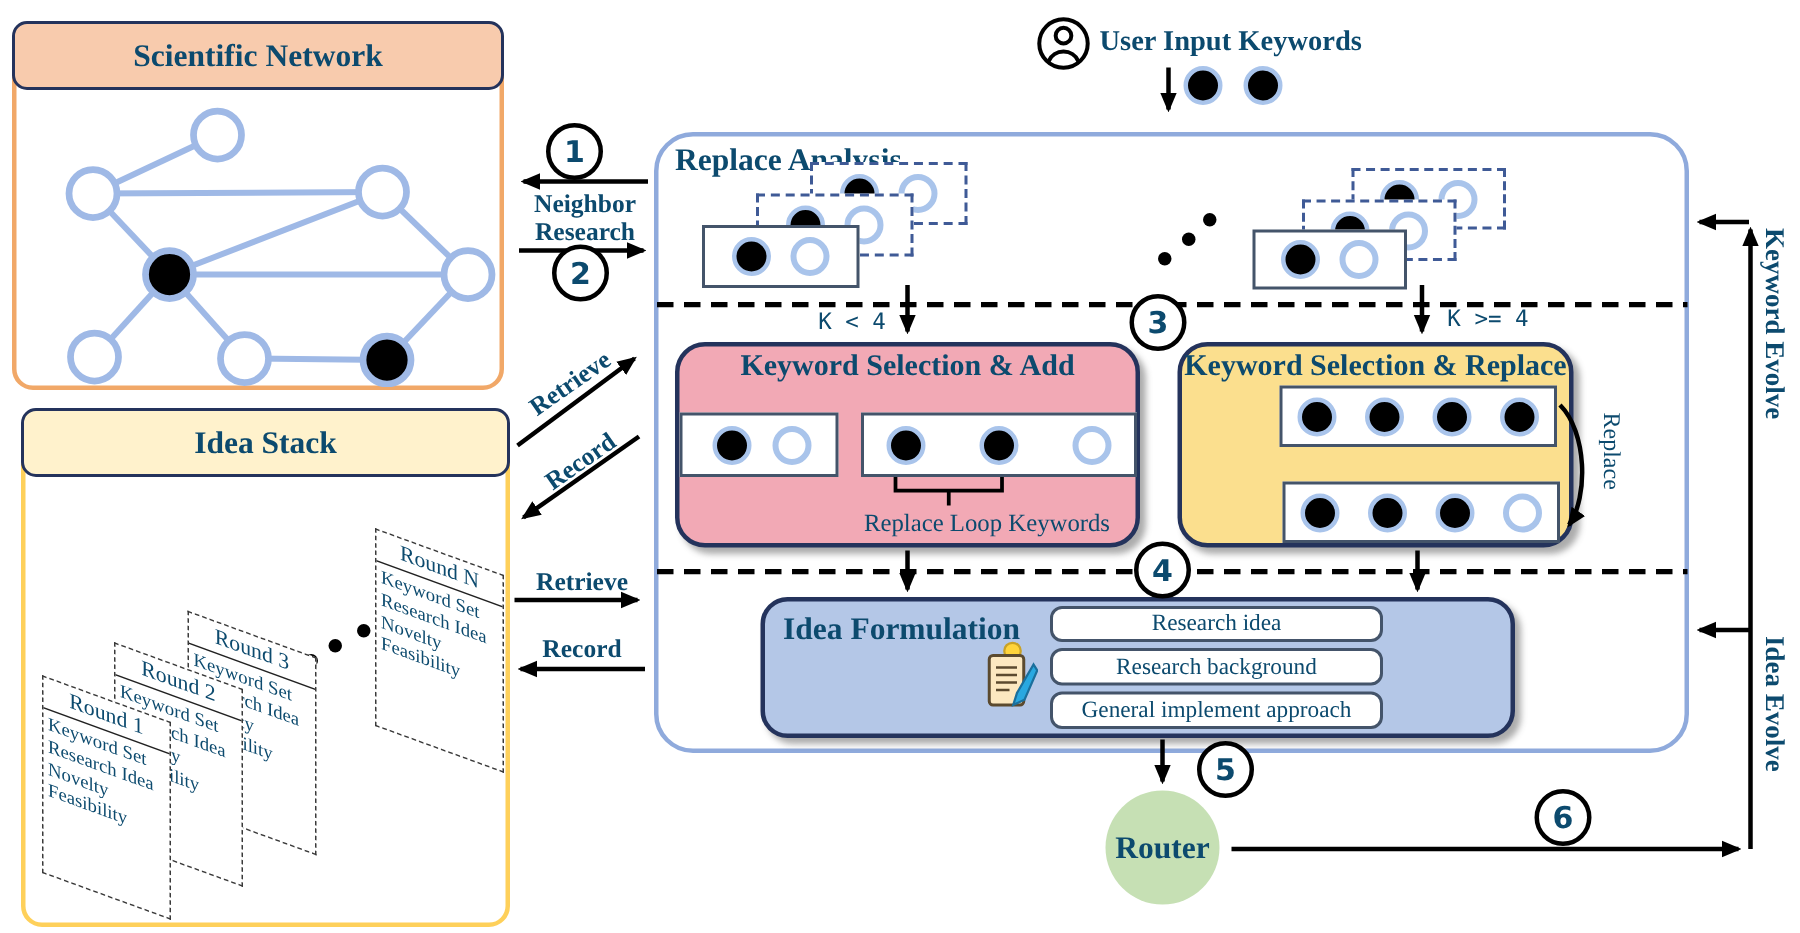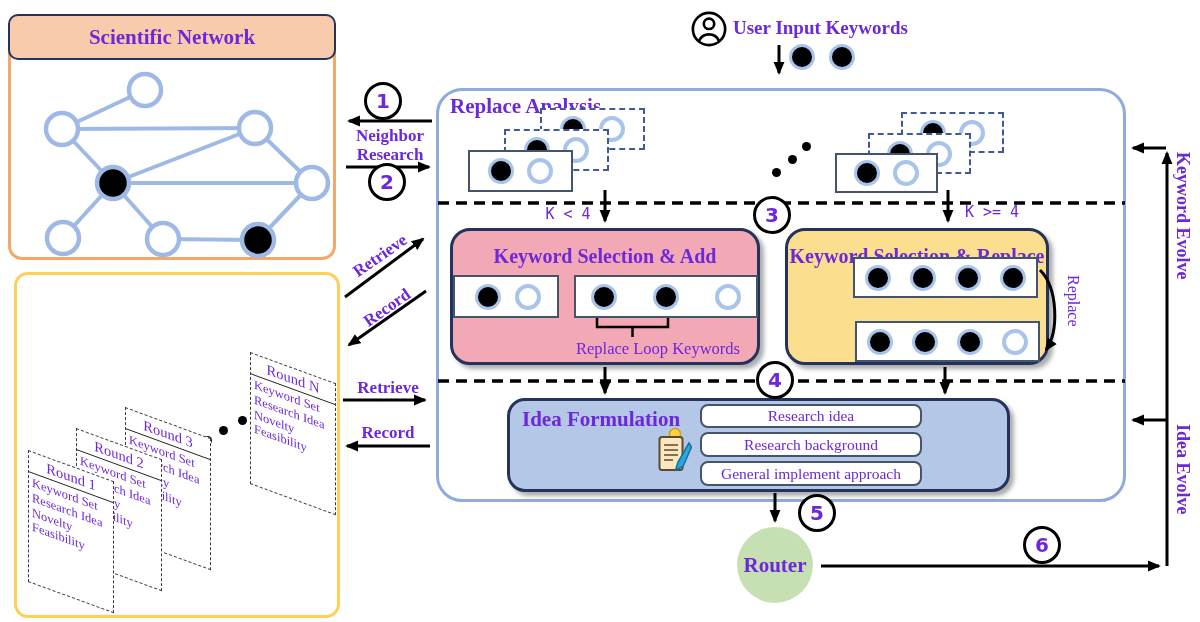--- a/index.html
+++ b/index.html
@@ -1,17 +1,17 @@
 <!DOCTYPE html>
 <html><head>
 <meta charset="utf-8">
 <style>
   html,body{margin:0;padding:0;background:#fff;}
   #canvas{position:relative;width:1200px;height:622px;background:#fff;overflow:hidden;
-          font-family:"Liberation Serif",serif;color:#6d28d9;}
+          font-family:"Liberation Serif",serif;color:#0c4a6e;}
   .abs{position:absolute;}
   
   .panel{position:absolute;background:#fff;box-sizing:border-box;}
   .sn-box{left:8px;top:14px;width:328px;height:246px;border:3px solid #f1a868;border-radius:14px;}
   .sn-header{left:8px;top:14px;width:328px;height:46px;background:#f8cbad;border:2.5px solid #24335c;
              border-radius:10px;display:flex;align-items:center;justify-content:center;
              font-weight:bold;font-size:21px;}
   .is-box{left:14px;top:272px;width:326px;height:346px;border:3px solid #fed05a;border-radius:14px;}
   .is-header{left:14px;top:272px;width:326px;height:46px;background:#fff2cc;border:2.5px solid #24335c;
              border-radius:10px;display:flex;align-items:center;justify-content:center;
@@ -28,21 +28,21 @@
   .dot.filled{background:#000;border:3px solid #a9c4eb;}
   .dot.empty{background:#fff;border:4px solid #a9c4eb;}
   .mini-dot{position:absolute;width:9px;height:9px;border-radius:50%;background:#000;}
   
   .kw-card{position:absolute;background:#fff;border:2.5px solid #44546a;box-sizing:border-box;
            display:flex;align-items:center;}
   .kw-card.dashed{border:2px dashed #3f5a96;}
   
   .sub-box{position:absolute;border:3px solid #24335c;border-radius:20px;box-sizing:border-box;
            box-shadow:4px 4px 4px rgba(70,70,70,0.45);}
-  .sub-title{text-align:center;font-weight:bold;font-size:20px;padding-top:14px;}
+  .sub-title{text-align:center;font-weight:bold;font-size:20px;padding-top:2px;}
   .pink{left:450px;top:228px;width:310px;height:137px;background:#f2a9b5;}
   .yellow{left:785px;top:228px;width:264px;height:137px;background:#fbdf8e;}
   .blue{left:507px;top:398px;width:503px;height:94px;background:#b4c7e7;border-radius:18px;}
   .if-row{position:absolute;left:190px;width:222px;height:24px;background:#fff;border:2px solid #44546a;
           border-radius:8px;display:flex;align-items:center;justify-content:center;font-size:15.5px;box-sizing:border-box;}
   
   .blabel{position:absolute;font-weight:bold;font-size:17px;text-align:center;line-height:1.12;}
   .diag{transform:rotate(-35deg);}
   .klabel{position:absolute;font-family:"DejaVu Sans Mono",monospace;font-size:15px;text-align:center;}
   .step-circle{position:absolute;width:38px;height:38px;border:3px solid #000;border-radius:50%;background:#fff;
@@ -81,20 +81,21 @@
       <circle cx="247" cy="68" r="16" fill="#fff"></circle>
       <circle cx="304" cy="123" r="16" fill="#fff"></circle>
       <circle cx="55" cy="178" r="16" fill="#fff"></circle>
       <circle cx="155" cy="179" r="16" fill="#fff"></circle>
       <circle cx="250" cy="180" r="16" fill="#000"></circle>
     </g>
   </svg>
   <div class="panel sn-header">Scientific Network</div>
 
   <div class="panel is-box"></div>
+  <div class="panel is-header">Idea Stack</div>
 
   <div class="round-card" style="left:250px;top:352px;z-index:1;">
     <div class="round-title">Round N</div>
     <div class="round-items">
       <div>Keyword Set</div>
       <div>Research Idea</div>
       <div>Novelty</div>
       <div>Feasibility</div>
     </div>
   </div>

